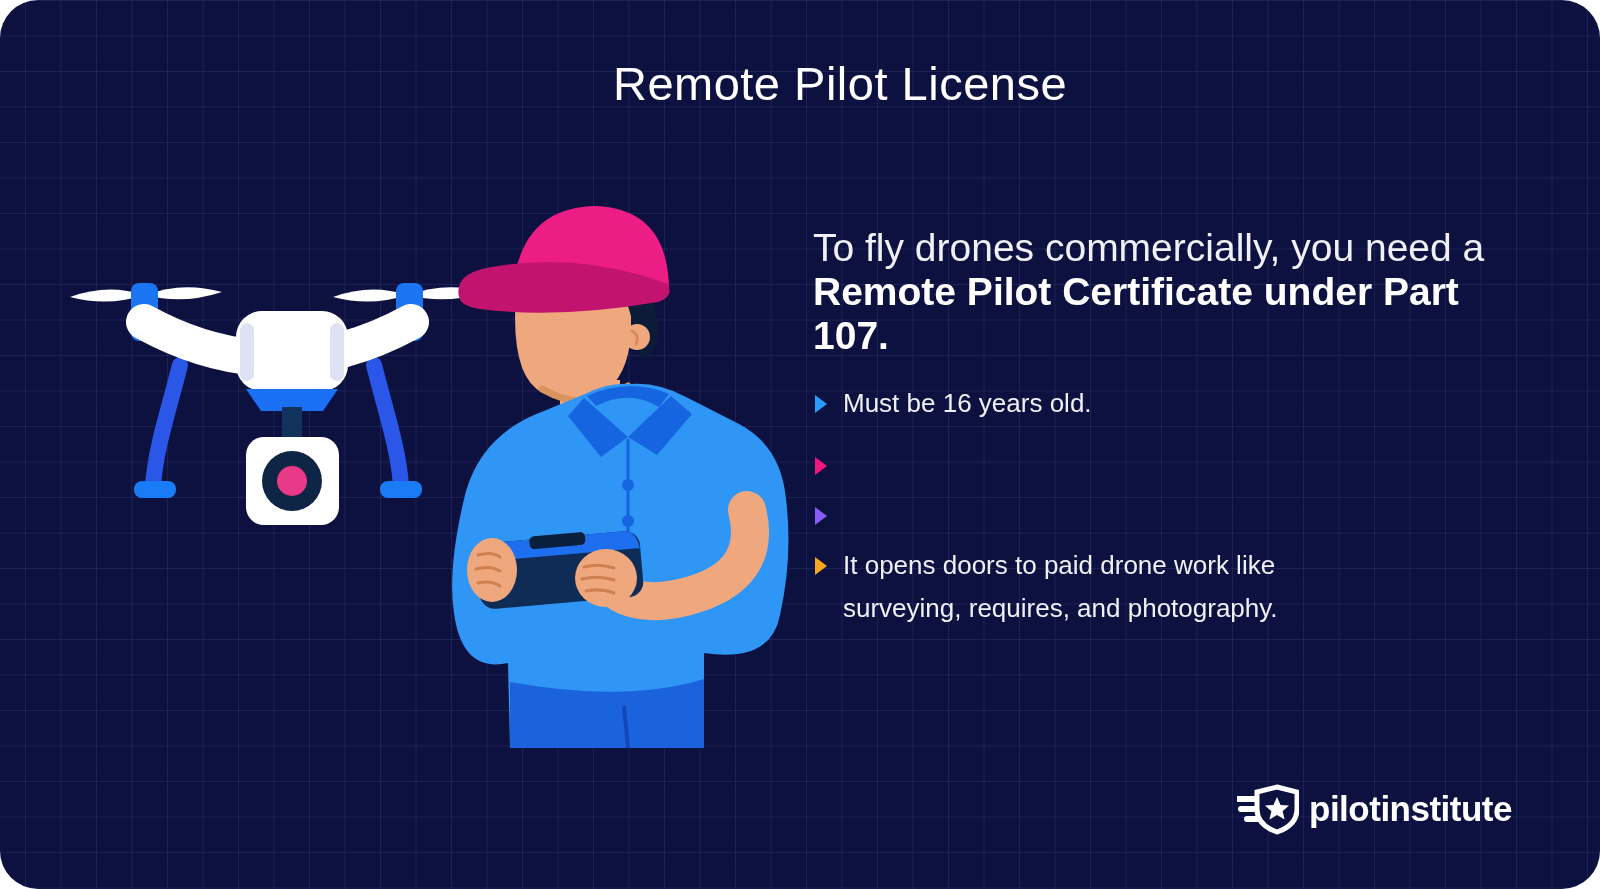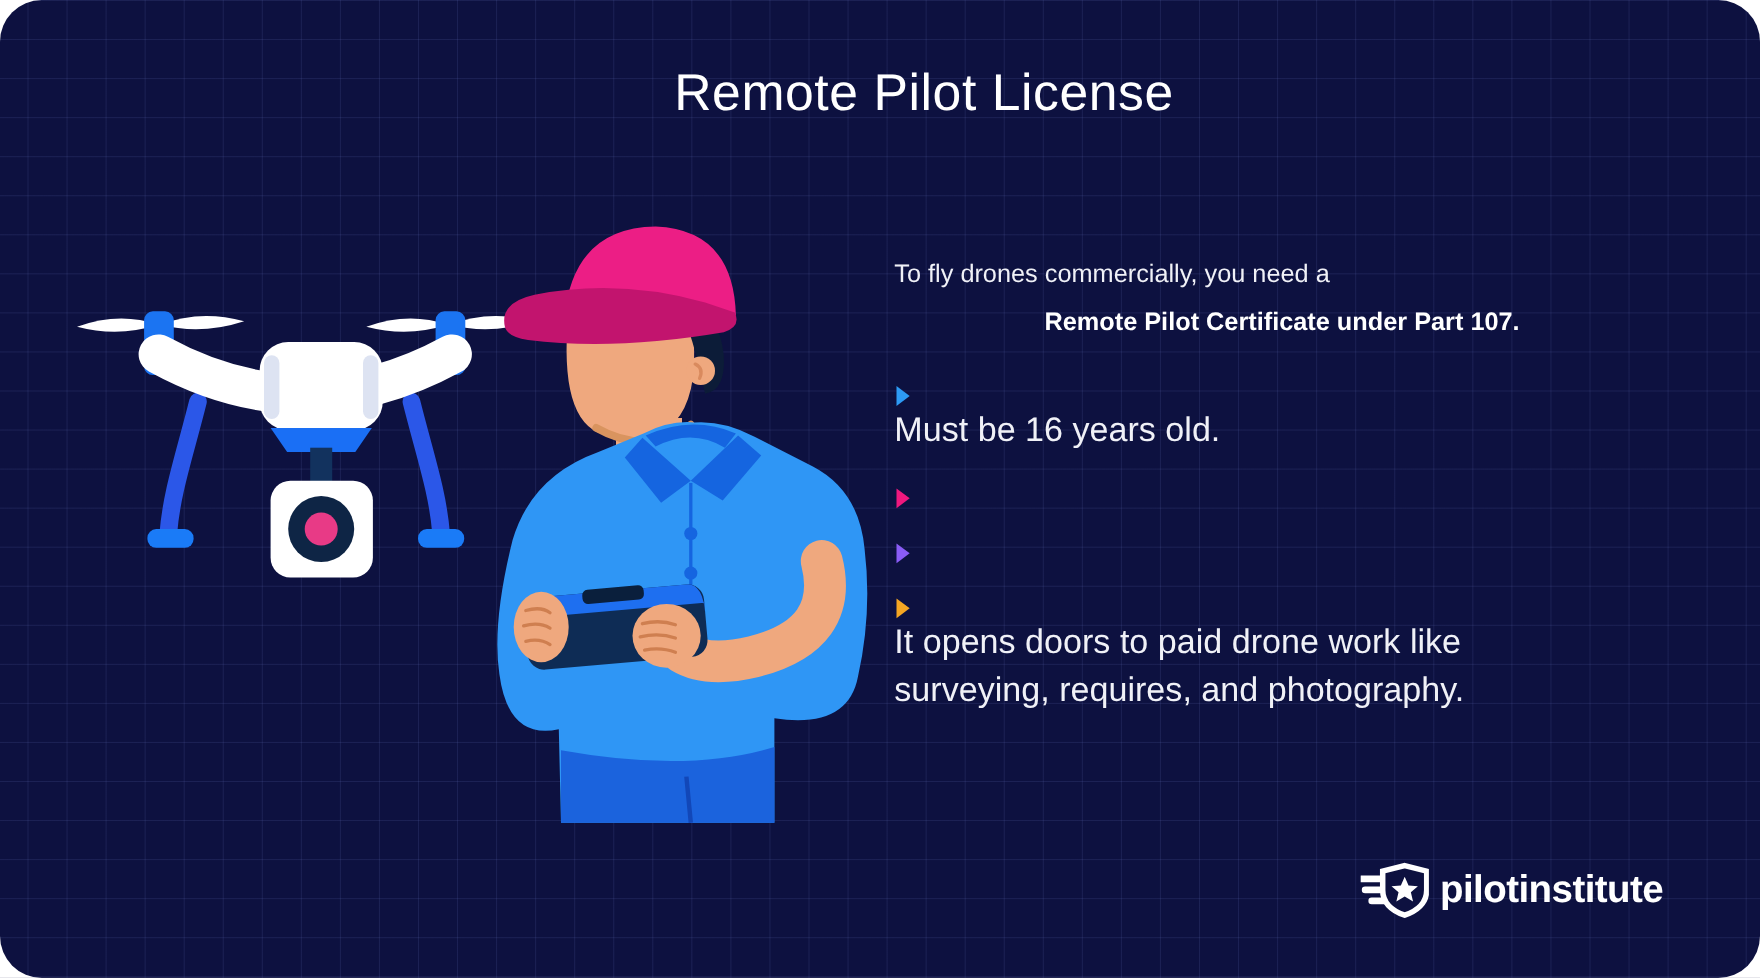--- a/index.html
+++ b/index.html
@@ -16,27 +16,27 @@
     background-size:35.5px 35.5px;
     background-position:25px 0px;
   }
   .title{
     position:absolute;top:56px;left:0;width:100%;text-align:center;
     color:#ffffff;font-size:47px;font-weight:400;letter-spacing:0.5px;padding-left:40px;
   }
   .content{
     position:absolute;left:813px;top:226px;width:705px;color:#f0f1f7;
   }
-  .intro{font-size:23px;line-height:44px;margin:0 0 24px 0;}
+  .intro{font-size:39px;line-height:44px;margin:0 0 24px 0;}
   .intro .line{display:block;white-space:pre-line;}
-  .intro .bold-line{font-weight:700;color:#ffffff;text-align:center;}
+  .intro .bold-line{font-weight:700;color:#ffffff;}
   .bullet-list{margin:0;padding:0;list-style:none;}
   .bullet-row{
     display:flex;align-items:flex-start;margin-bottom:19px;
-    font-size:31px;line-height:43px;flex-direction:column;
+    font-size:26px;line-height:43px;
   }
   .tri{
     flex:0 0 auto;width:0;height:0;margin:13px 16px 0 2px;
     border-top:9px solid transparent;
     border-bottom:9px solid transparent;
     border-left:12px solid #2d9bf5;
   }
   .bullet-text{white-space:pre-line;}
   .illustration{position:absolute;left:40px;top:185px;}
   .logo{

